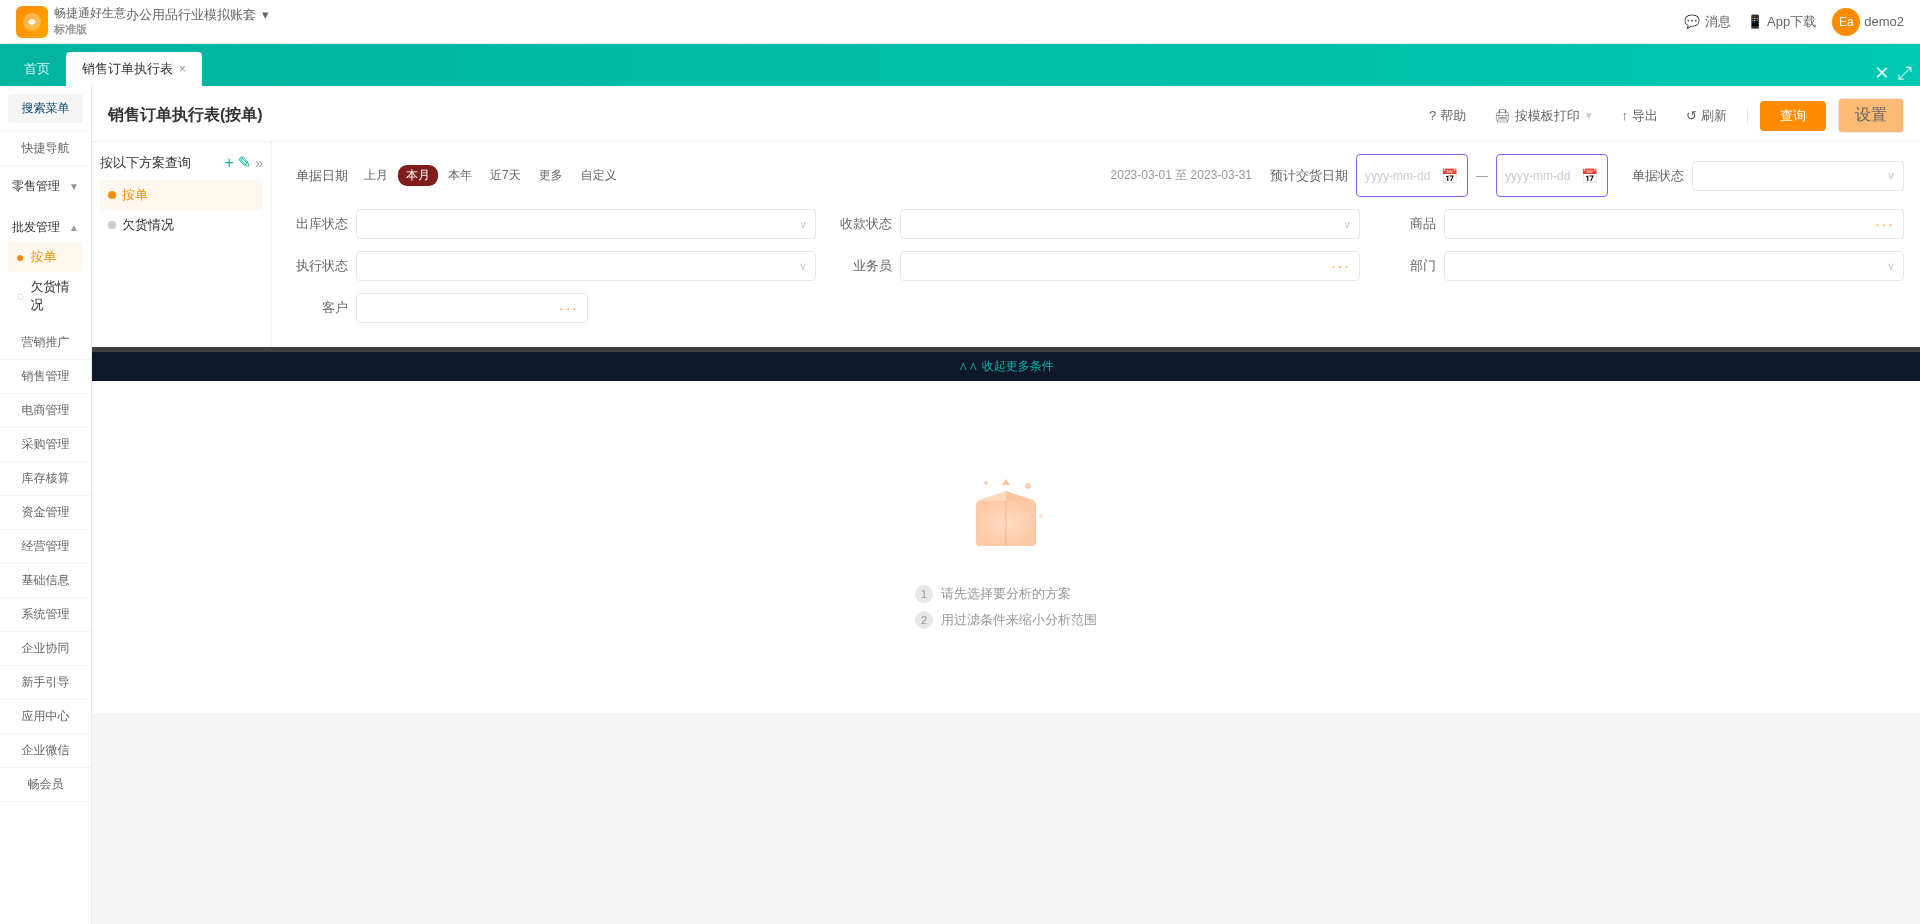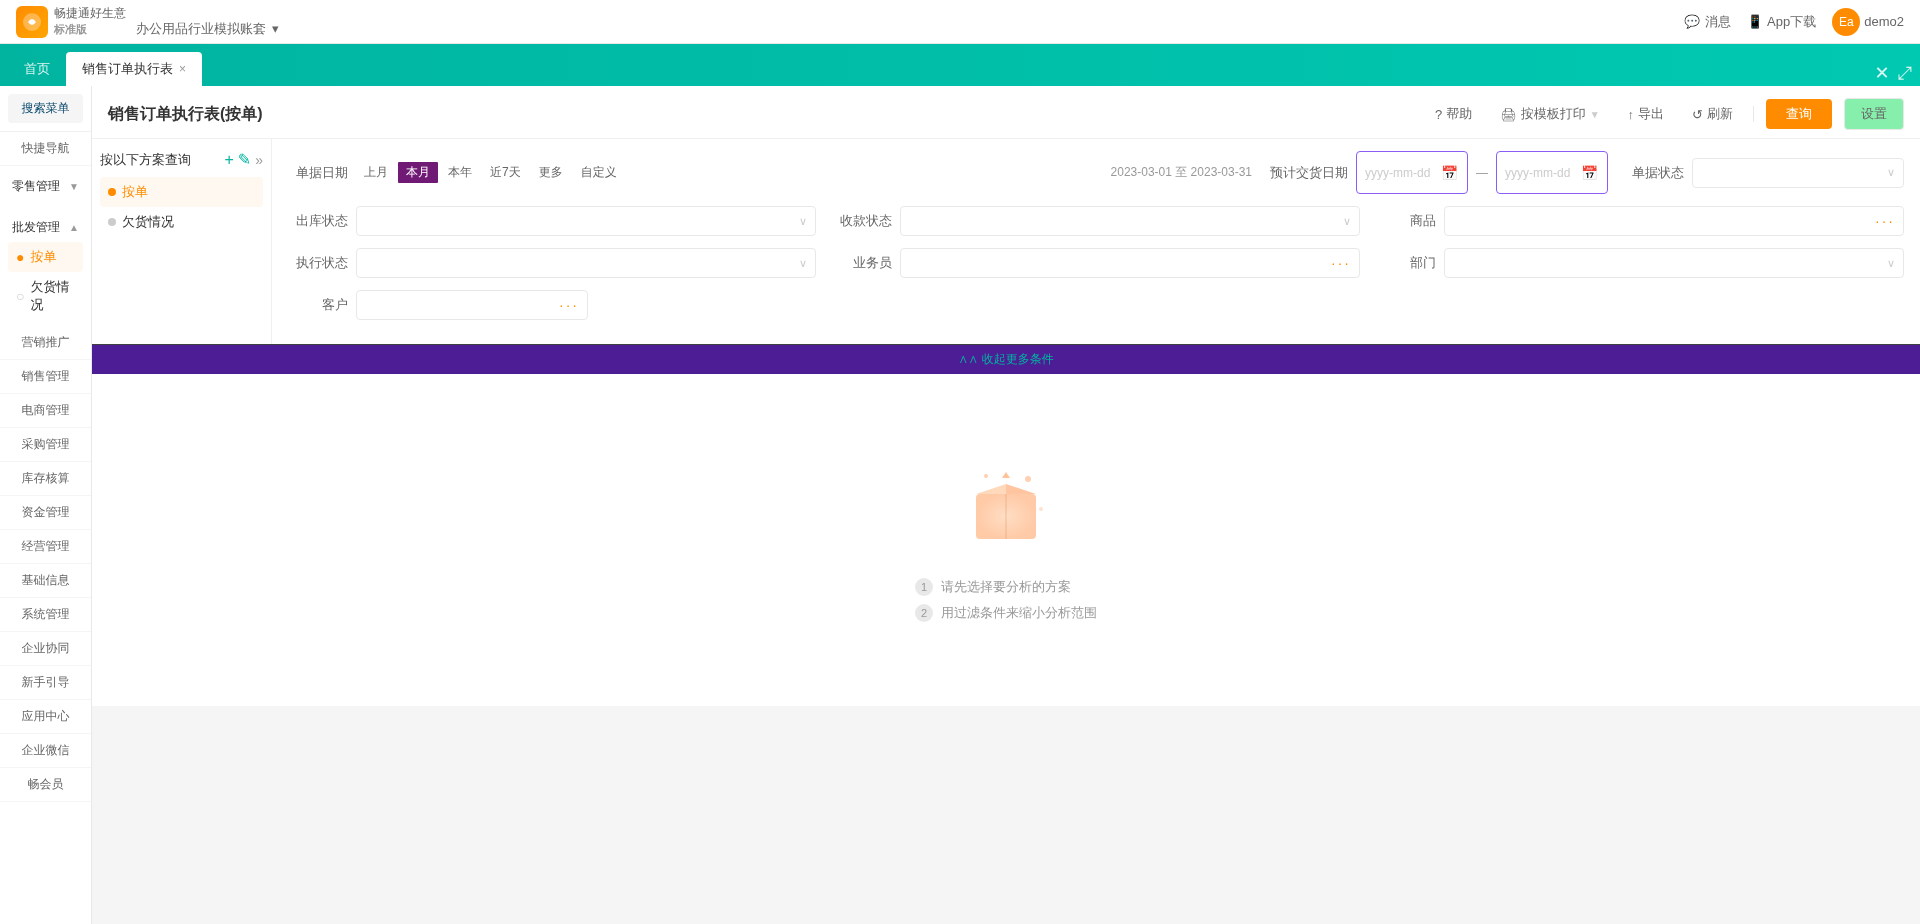--- a/index.html
+++ b/index.html
@@ -8,21 +8,21 @@
     
     .top-header {
       height: 44px;
       background: #fff;
       display: flex;
       align-items: center;
       padding: 0 16px;
       border-bottom: 1px solid #e8e8e8;
       justify-content: space-between;
     }
-    .top-left { display: flex; align-items: flex-end; gap: 10px; }
+    .top-left { display: flex; align-items: flex-start; }
     .logo-area { display: flex; align-items: center; gap: 6px; }
     .logo-icon { width: 32px; height: 32px; background: linear-gradient(135deg, #ff8c00, #ffa500); border-radius: 6px; display: flex; align-items: center; justify-content: center; color: white; font-size: 14px; font-weight: bold; }
     .logo-text { font-size: 12px; color: #666; line-height: 1.3; }
     .logo-sub { font-size: 11px; color: #999; font-weight: bold; }
     .breadcrumb-area { display: flex; align-items: center; gap: 6px; color: #666; font-size: 13px; }
     .top-right { display: flex; align-items: center; gap: 16px; color: #666; font-size: 13px; }
     .top-right-item { display: flex; align-items: center; gap: 4px; cursor: pointer; }
     .avatar { width: 28px; height: 28px; border-radius: 50%; background: #ff8c00; display: flex; align-items: center; justify-content: center; color: white; font-size: 12px; overflow: hidden; }
 
     
@@ -141,27 +141,27 @@
     .btn-primary {
       background: #ff8c00;
       color: white;
       border: none;
       padding: 6px 20px;
       border-radius: 4px;
       cursor: pointer;
       font-size: 13px;
     }
     .btn-secondary {
-      background: #86efac;
+      background: #fdba74;
       color: #666;
       border: 1px solid #e8e8e8;
       padding: 6px 16px;
       border-radius: 4px;
       cursor: pointer;
-      font-size: 13px;
+      font-size: 16px;
     }
 
     
     .filter-section {
       display: flex;
       background: #fff;
     }
 
     
     .scheme-panel {
@@ -250,23 +250,23 @@
       margin-right: 8px;
     }
     .date-tab {
       padding: 2px 8px;
       font-size: 12px;
       color: #666;
       cursor: pointer;
       border-radius: 3px;
     }
     .date-tab.active {
-      background: #701a75;
+      background: #7f1d1d;
       color: white;
-      border-radius: 1px;
+      border-radius: 9px;
     }
     .date-input-box {
       width: 120px;
       height: 43px;
       border: 1px solid #8b5cf6;
       border-radius: 4px;
       padding: 0 8px;
       font-size: 12px;
       color: #999;
       display: flex;
@@ -278,22 +278,22 @@
     .date-separator { color: #999; font-size: 12px; }
     .cal-icon { color: #ff8c00; font-size: 14px; }
 
     
     .collapse-btn {
       text-align: center;
       padding: 6px;
       color: #00b4a0;
       font-size: 12px;
       cursor: pointer;
-      border-top: 1px solid #404040;
-      background: #4c1d95;
+      border-top: 5px solid #404040;
+      background: #0f172a;
     }
 
     
     .empty-state {
       display: flex;
       flex-direction: column;
       align-items: center;
       justify-content: center;
       padding: 80px 20px;
       background: #fff;

